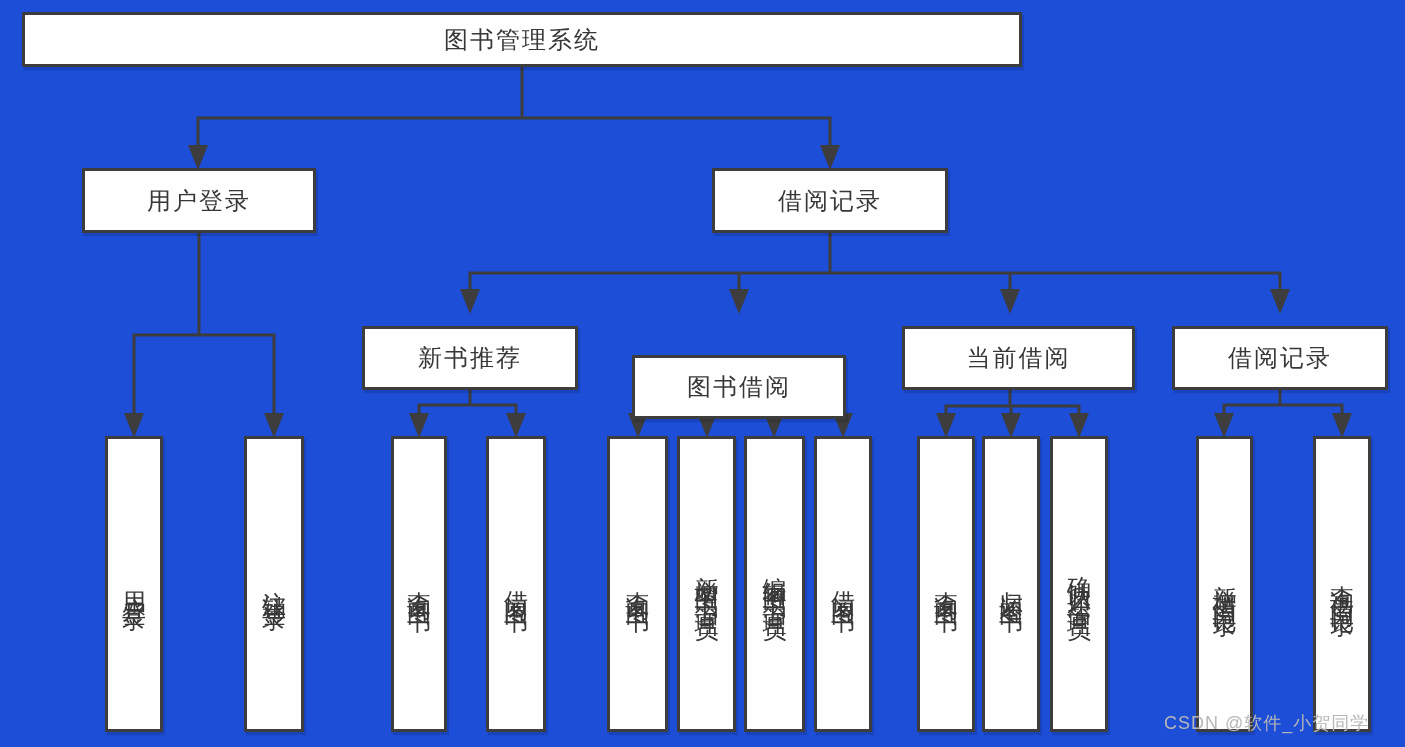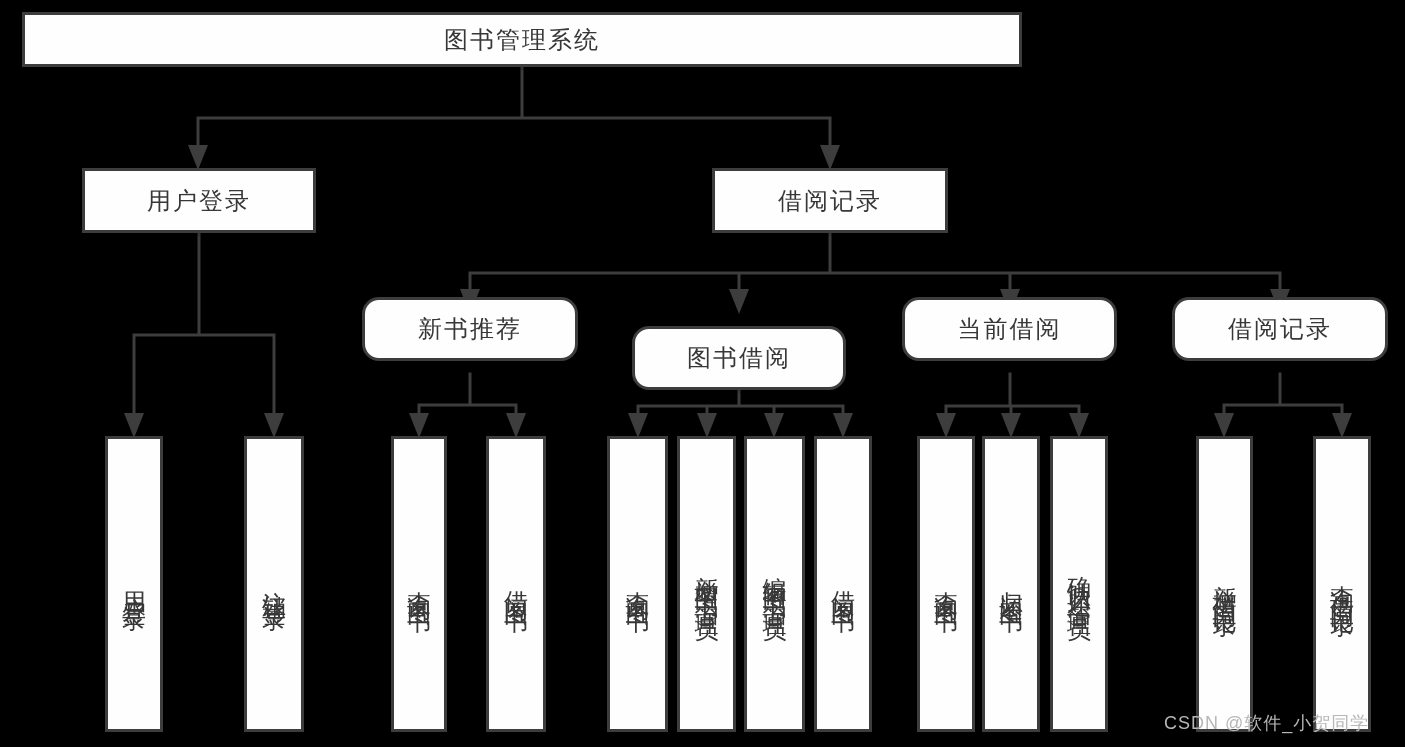--- a/index.html
+++ b/index.html
@@ -1,20 +1,20 @@
 <!DOCTYPE html>
 <html><head>
 <meta charset="utf-8">
 <style>
   html, body { margin: 0; padding: 0; background: #ffffff; }
   .canvas {
     position: relative;
     width: 1405px;
     height: 747px;
-    background: #000000;
+    background: #1d4ed8;
     font-family: "Liberation Sans", "DejaVu Sans", sans-serif;
     overflow: hidden;
   }
   svg.wires { position: absolute; left: 0; top: 0; z-index: 1; }
   .box {
     position: absolute;
     box-sizing: border-box;
     border: 3px solid #3d3d3d;
     background: #fefefe;
     display: flex;
@@ -32,21 +32,21 @@
   .box.v span {
     writing-mode: vertical-rl;
     text-orientation: mixed;
     font-size: 24px;
     letter-spacing: 6px;
     line-height: 1;
     white-space: nowrap;
   }
   .leaf { top: 436px; height: 296px; }
   .lvl2 { top: 168px; height: 65px; }
-  .lvl3 { top: 297px; height: 64px; border-radius: 17px; }
+  .lvl3 { top: 326px; height: 64px; }
   .watermark {
     position: absolute;
     left: 1164px;
     top: 711px;
     z-index: 10;
     font-size: 18px;
     letter-spacing: 1px;
     color: #b7b7b7;
     white-space: nowrap;
   }
@@ -106,21 +106,21 @@
   <div class="box h lvl2" style="left:712px; width:236px;">
     <span>借阅记录</span>
   </div>
 
   <div class="box h lvl3" style="left:362px; width:216px;">
     <span>新书推荐</span>
   </div>
   <div class="box h lvl3" style="left:632px; width:214px;margin-top:29px;">
     <span>图书借阅</span>
   </div>
-  <div class="box h lvl3" style="left:902px; width:215px;">
+  <div class="box h lvl3" style="left:902px; width:233px;">
     <span>当前借阅</span>
   </div>
   <div class="box h lvl3" style="left:1172px; width:216px;font-family:Liberation Serif, serif;">
     <span>借阅记录</span>
   </div>
 
   <div class="box v leaf" style="left:105px; width:58px;">
     <span>用户登录</span>
   </div>
   <div class="box v leaf" style="left:244px; width:60px;">

